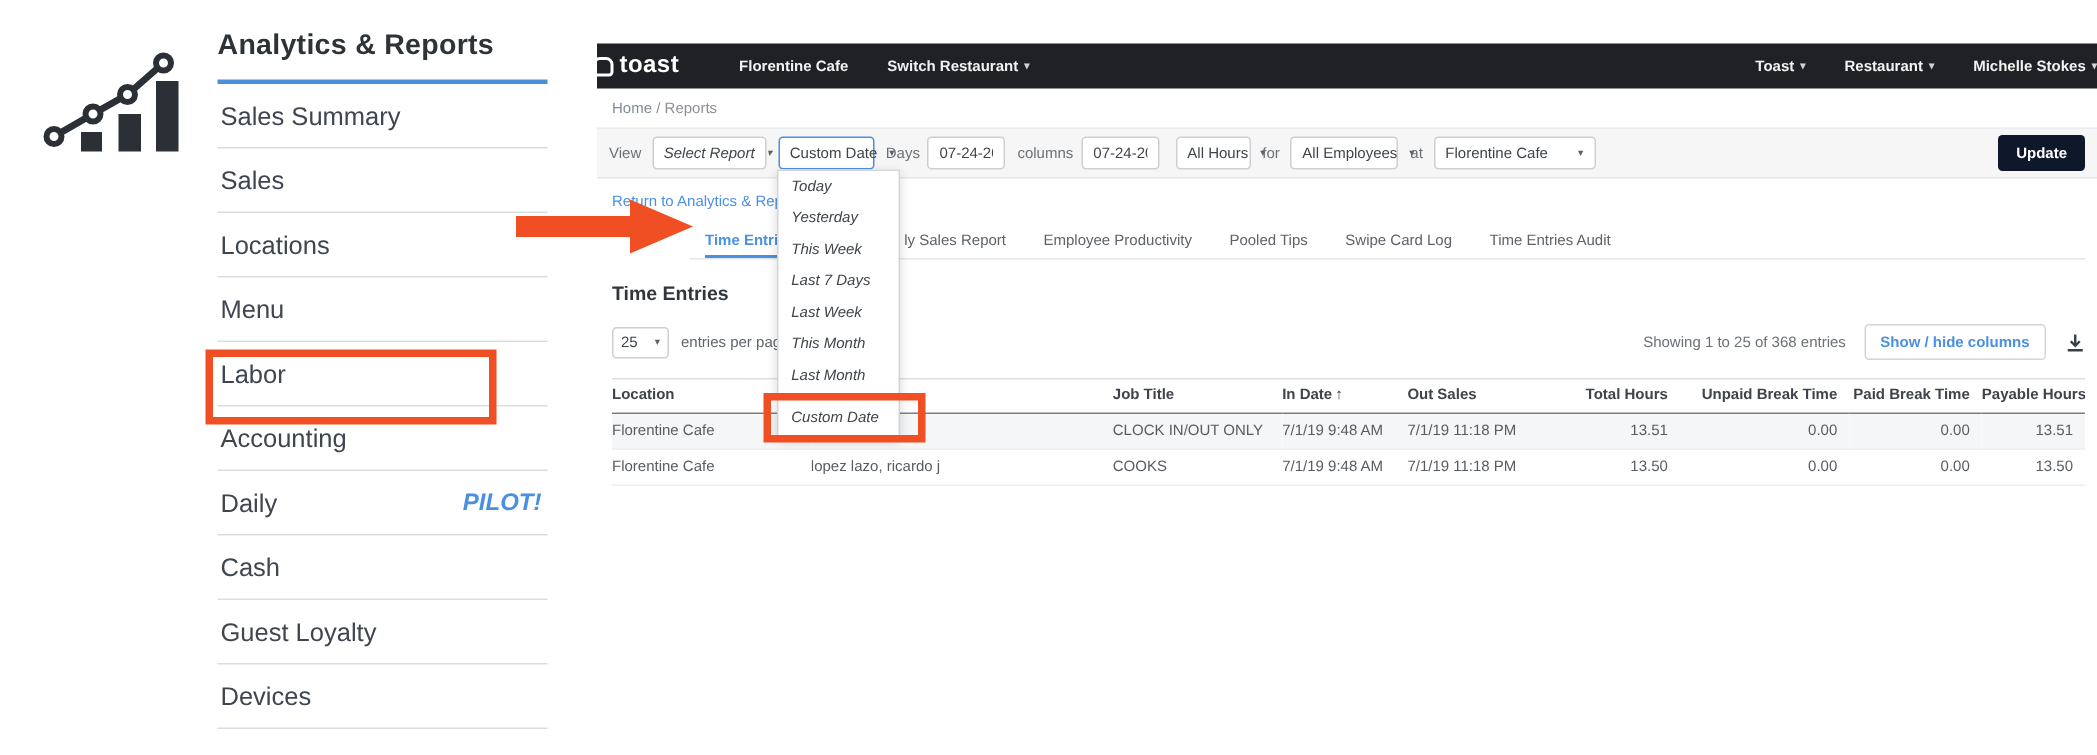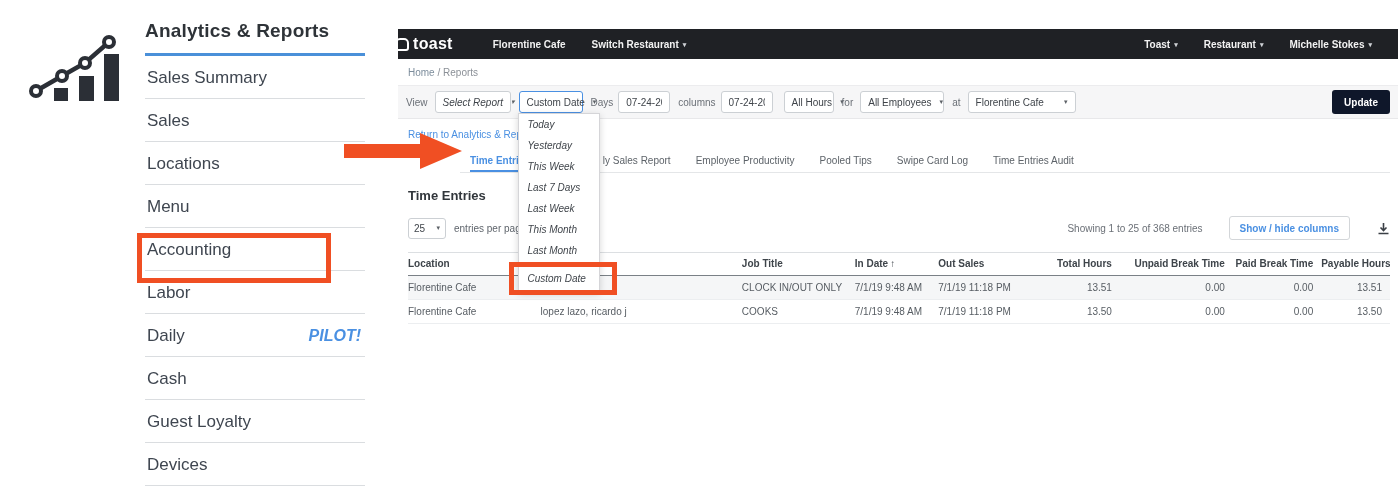--- a/index.html
+++ b/index.html
@@ -15,42 +15,42 @@
   .sb-item { position:relative; height:43px; line-height:43px; font-size:17px; color:#3f4650; border-bottom:1px solid #dadde0; padding-left:2px; cursor:default; }
   .sb-badge { position:absolute; right:4px; top:0; color:#4a90e2; font-style:italic; font-weight:bold; font-size:16px; }
 
   
   .annot-labor { position:absolute; left:137px; top:233px; width:194px; height:50px; border:5px solid #f04f23; z-index:60; pointer-events:none; }
   .annot-arrow { position:absolute; left:344px; top:132px; z-index:60; pointer-events:none; }
 
   
   .app { position:absolute; left:398px; top:29px; width:1000px; height:474px; background:#fff; }
 
-  .topbar { height:30px; background:#1f2125; display:flex; align-items:center; color:#fff; overflow:hidden; padding-right:26px; }
+  .topbar { height:30px; background:#1f2125; display:flex; align-items:center; color:#fff; overflow:hidden; padding-right:0; }
   .logo { display:flex; align-items:center; margin-left:-3px; }
   .logo-glyph { width:14px; height:13px; border:2px solid #fff; border-radius:5px 5px 3px 3px; margin-right:4px; }
   .logo-text { font-size:16px; font-weight:bold; letter-spacing:.3px; }
   .tb-restaurant { font-size:10px; font-weight:bold; color:#f2f2f2; margin-left:40px; }
   .tb-menu { font-size:10px; font-weight:bold; color:#f2f2f2; margin-left:26px; white-space:nowrap; cursor:pointer; }
   .tb-right { margin-left:auto; display:flex; }
   .caret { font-size:7px; color:#cfd2d6; margin-left:4px; vertical-align:1px; }
   .caret-dark { font-size:7px; color:#5c6166; margin-left:8px; }
 
   .breadcrumb { padding:8px 0 7px 10px; font-size:10px; color:#8b9097; }
   .bc-home { color:#7d8d9c; cursor:pointer; }
 
   .filterbar { position:relative; height:34px; background:#f6f6f7; border-top:1px solid #ececee; border-bottom:1px solid #e8e8ea; display:flex; align-items:center; font-size:10px; color:#6b7077; }
   .flabel { margin-left:8px; white-space:nowrap; }
   .fselect, .finput { background:#fff; border:1px solid #ccd0d4; border-radius:3px; height:22px; display:flex; align-items:center; justify-content:space-between; padding:0 7px; color:#3f444a; white-space:nowrap; cursor:pointer; }
   .finput { font-family:"Liberation Sans",sans-serif; font-size:10px; cursor:text; }
   .fs-report { width:76px; margin-left:7px;font-style:italic; }
   .fs-date { width:64px; margin-left:8px; border:1px solid #4a90e2; position:relative; }
   .fi-date { width:52px; margin-left:5px; }
   .fs-hours { width:50px; margin-left:11px; }
-  .fs-emp { width:84px; margin-left:7px; }
+  .fs-emp { width:72px; margin-left:7px; }
   .fs-loc { width:108px; margin-left:7px; }
   .update-btn { margin-left:auto; margin-right:8px; background:#0f172a; color:#fff; font-size:10px; font-weight:bold; border:none; border-radius:3px; height:24px; padding:0 12px; cursor:pointer; }
 
   
   .dd-panel { position:absolute; left:-2px; top:21px; width:82px; background:#fff; border:1px solid #d5d5d8; box-shadow:0 2px 7px rgba(0,0,0,.16); z-index:30; cursor:default; }
   .dd-item { font-size:10px; color:#3f444a; padding:5px 0 5px 9px; white-space:nowrap; cursor:pointer;font-style:italic; }
   .dd-sep { border-top:1px solid #ebebed; margin:2px 0; }
   .dd-custom { position:relative; padding:7px 0 7px 9px; }
   .annot-custom { position:absolute; left:-10px; top:-4px; width:108px; height:33px; border:5px solid #f04f23; z-index:40; pointer-events:none; }
 
@@ -60,21 +60,21 @@
   .tab { margin-left:25px; padding-bottom:6px; white-space:nowrap; cursor:pointer; }
   .tab-first { margin-left:10px; }
   .tab-gap { margin-left:73px; }
   .tab.active { color:#4a90e2; font-weight:bold; border-bottom:2px solid #4a90e2; padding-bottom:4px; }
 
   .report { margin:15px 8px 0 10px; }
   .report-title { font-size:13px; font-weight:bold; color:#31363b; }
   .tools { display:flex; align-items:center; margin-top:13px; font-size:10px; color:#5f656c; }
   .pagesize { width:38px; height:21px; background:#fff; border:1px solid #ccd0d4; border-radius:3px; display:flex; align-items:center; justify-content:space-between; padding:0 5px; color:#3f444a; cursor:pointer; }
   .pp-label { margin-left:8px; }
-  .tools-right { margin-left:auto; display:flex; align-items:center;gap:14px; }
+  .tools-right { margin-left:auto; display:flex; align-items:center; }
   .showing { color:#6b7077; }
   .cols-btn { margin-left:12px; background:#fff; border:1px solid #d3d6d9; border-radius:3px; height:24px; padding:0 10px; font-size:10px; font-weight:bold; color:#4a90e2; cursor:pointer; }
   .dl-icon { margin-left:13px; cursor:pointer; display:flex; }
 
   table.tbl { width:100%; border-collapse:collapse; table-layout:fixed; margin-top:12px; }
   .tbl th { font-size:10px; font-weight:bold; color:#3e444a; text-align:left; padding:5px 8px 6px 0; border-top:1px solid #dcdfe2; border-bottom:1px solid #7a8086; white-space:nowrap; overflow:hidden; cursor:pointer; }
   .tbl td { font-size:10px; color:#575d63; padding:6px 8px 6px 0; border-bottom:1px solid #eceef0; white-space:nowrap; overflow:hidden; }
   .tbl .num { text-align:right; }
   .tbl tr.odd td { background:#f5f6f7; }
   .sort-arrow { font-size:10px; color:#3e444a; margin-left:2px; }
@@ -95,22 +95,22 @@
     <circle cx="101" cy="9" r="5" fill="#fff" stroke="#2b2f36" stroke-width="4"></circle>
   </svg>
 
   <div class="sidebar">
     <div class="sb-title">Analytics &amp; Reports</div>
     <div class="sb-underline"></div>
     <div class="sb-item"><span>Sales Summary</span></div>
     <div class="sb-item"><span>Sales</span></div>
     <div class="sb-item"><span>Locations</span></div>
     <div class="sb-item"><span>Menu</span></div>
+    <div class="sb-item"><span>Labor</span></div>
     <div class="sb-item"><span>Accounting</span></div>
-    <div class="sb-item"><span>Labor</span></div>
     <div class="sb-item">
       <span>Daily</span>
       <span class="sb-badge">PILOT!</span>
     </div>
     <div class="sb-item"><span>Cash</span></div>
     <div class="sb-item"><span>Guest Loyalty</span></div>
     <div class="sb-item"><span>Devices</span></div>
   </div>
 
   <div class="annot-labor"></div>

